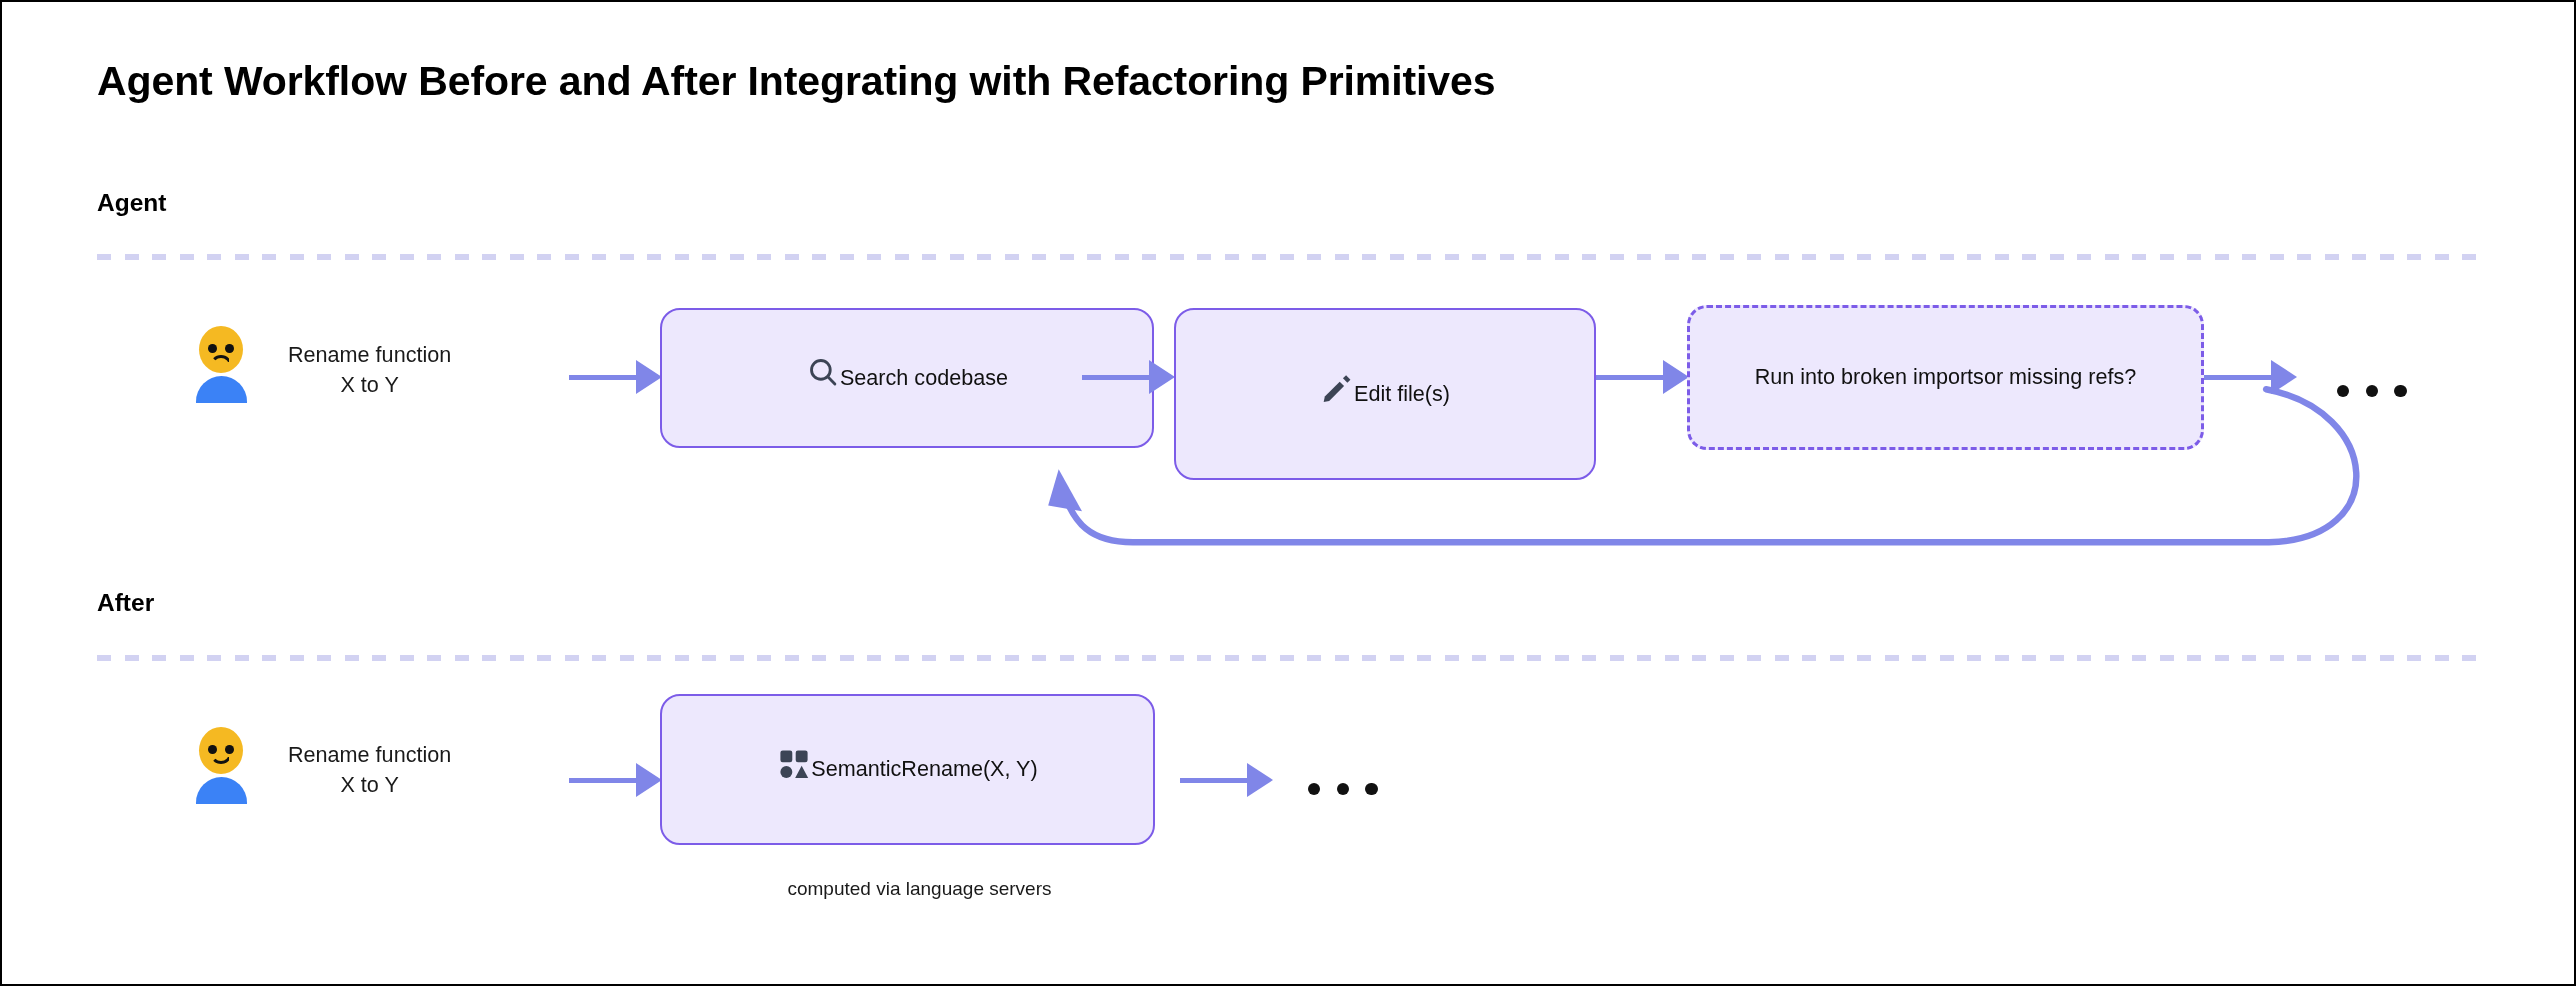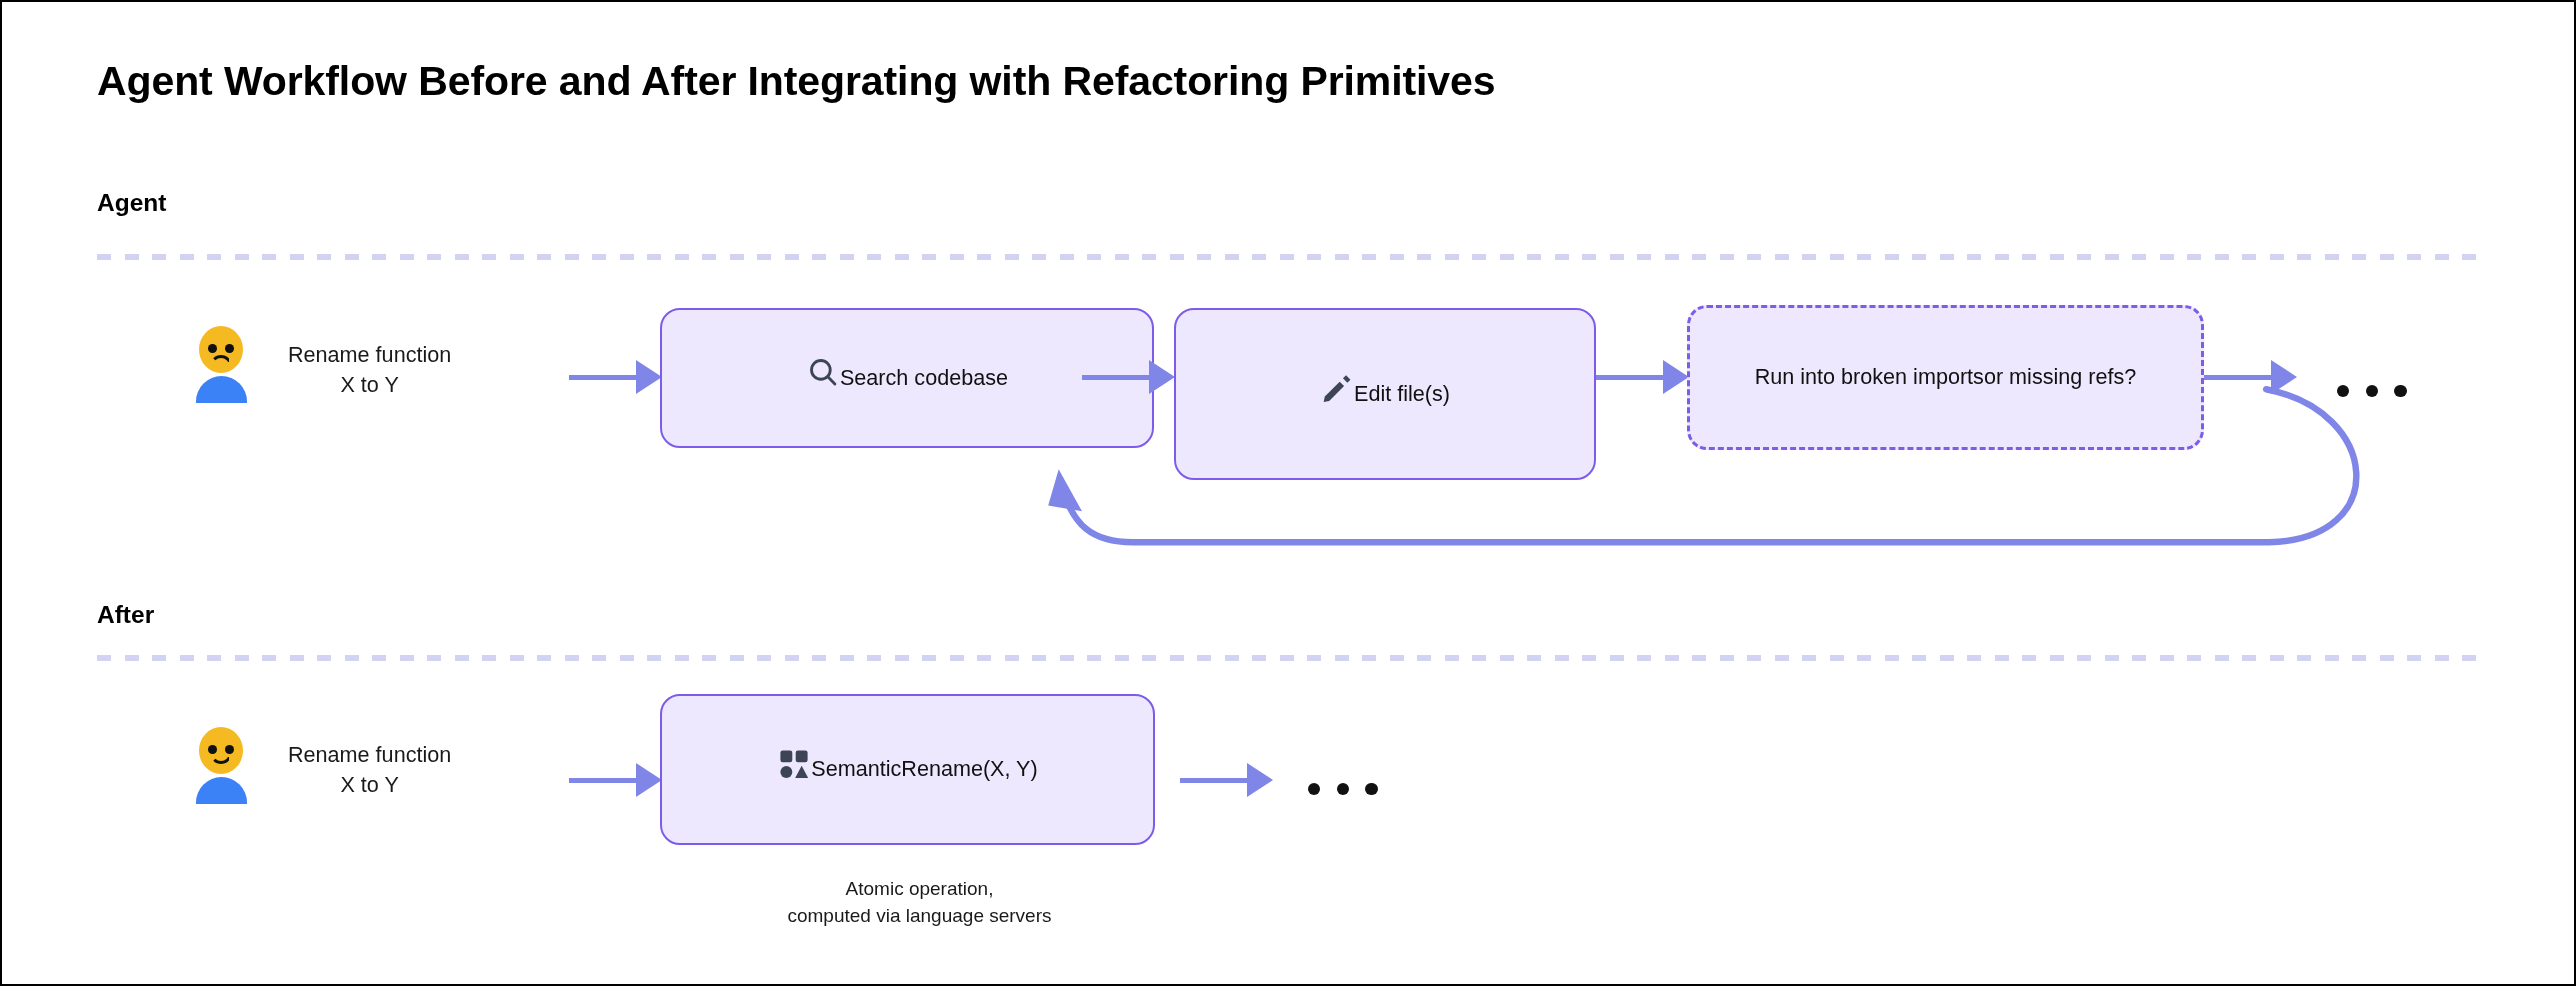--- a/index.html
+++ b/index.html
@@ -21,21 +21,21 @@
     letter-spacing:-0.1px;white-space:nowrap;
   }
 
   
   .section-label{
     position:absolute;
     font-size:24.5px;font-weight:bold;color:#000000;
     white-space:nowrap;
   }
   #label-before{left:95px;top:187px;}
-  #label-after{left:95px;top:587px;margin-top:12px;}
+  #label-after{left:95px;top:587px;}
 
   
   .divider{
     position:absolute;left:95px;width:2388px;height:5.8px;
     background-image:repeating-linear-gradient(to right,
         #d2d2f2 0px,#d2d2f2 14px,
         rgba(0,0,0,0) 14px,rgba(0,0,0,0) 27.5px);
   }
   #divider-before{top:252px;}
   #divider-after{top:653px;}
@@ -257,21 +257,20 @@
         <rect x="2.4" y="2.4" width="8.4" height="8.4" rx="1.6"></rect>
         <rect x="13.2" y="2.4" width="8.4" height="8.4" rx="1.6"></rect>
         <ellipse cx="6.6" cy="17.6" rx="4.2" ry="4.2"></ellipse>
         <polygon points="17.4,13.2 22.0,21.8 12.8,21.8"></polygon>
       </svg>
     </span>
     <span class="node-label">SemanticRename(X, Y)</span>
   </div>
 
   <div class="subcaption">
-    <div>Atomic operation,</div>
     <div>computed via language servers</div>
   </div>
 
   <div class="arrow" id="arrow-semantic-out">
     <div class="shaft"></div>
     <div class="head"></div>
   </div>
 
   <div class="ellipsis" id="ellipsis-after">
     <span></span>

